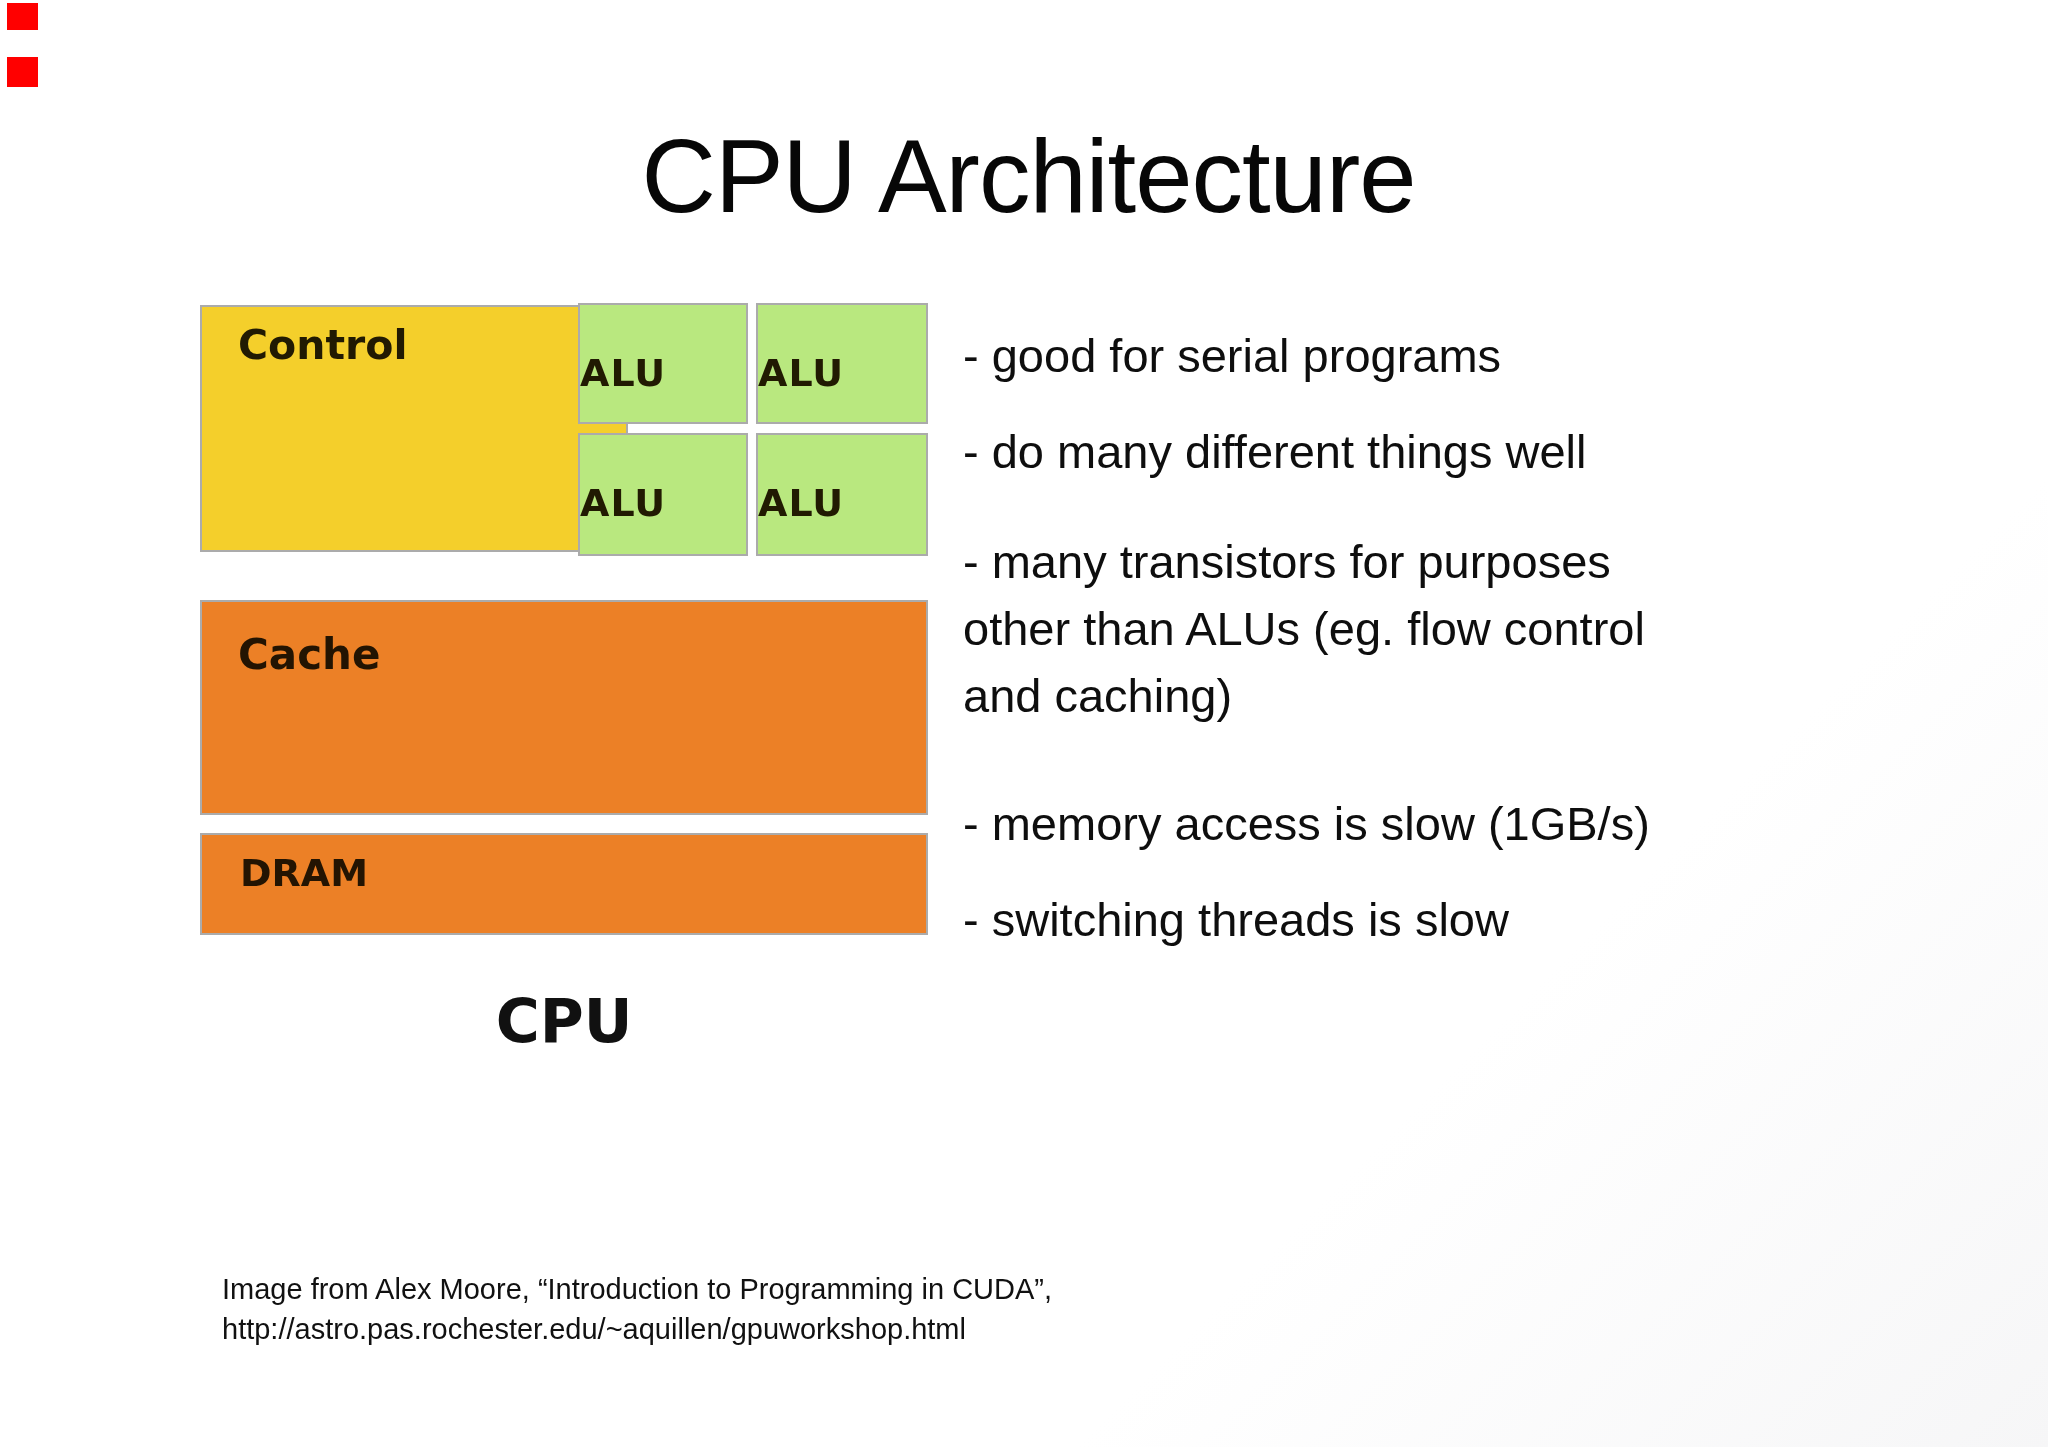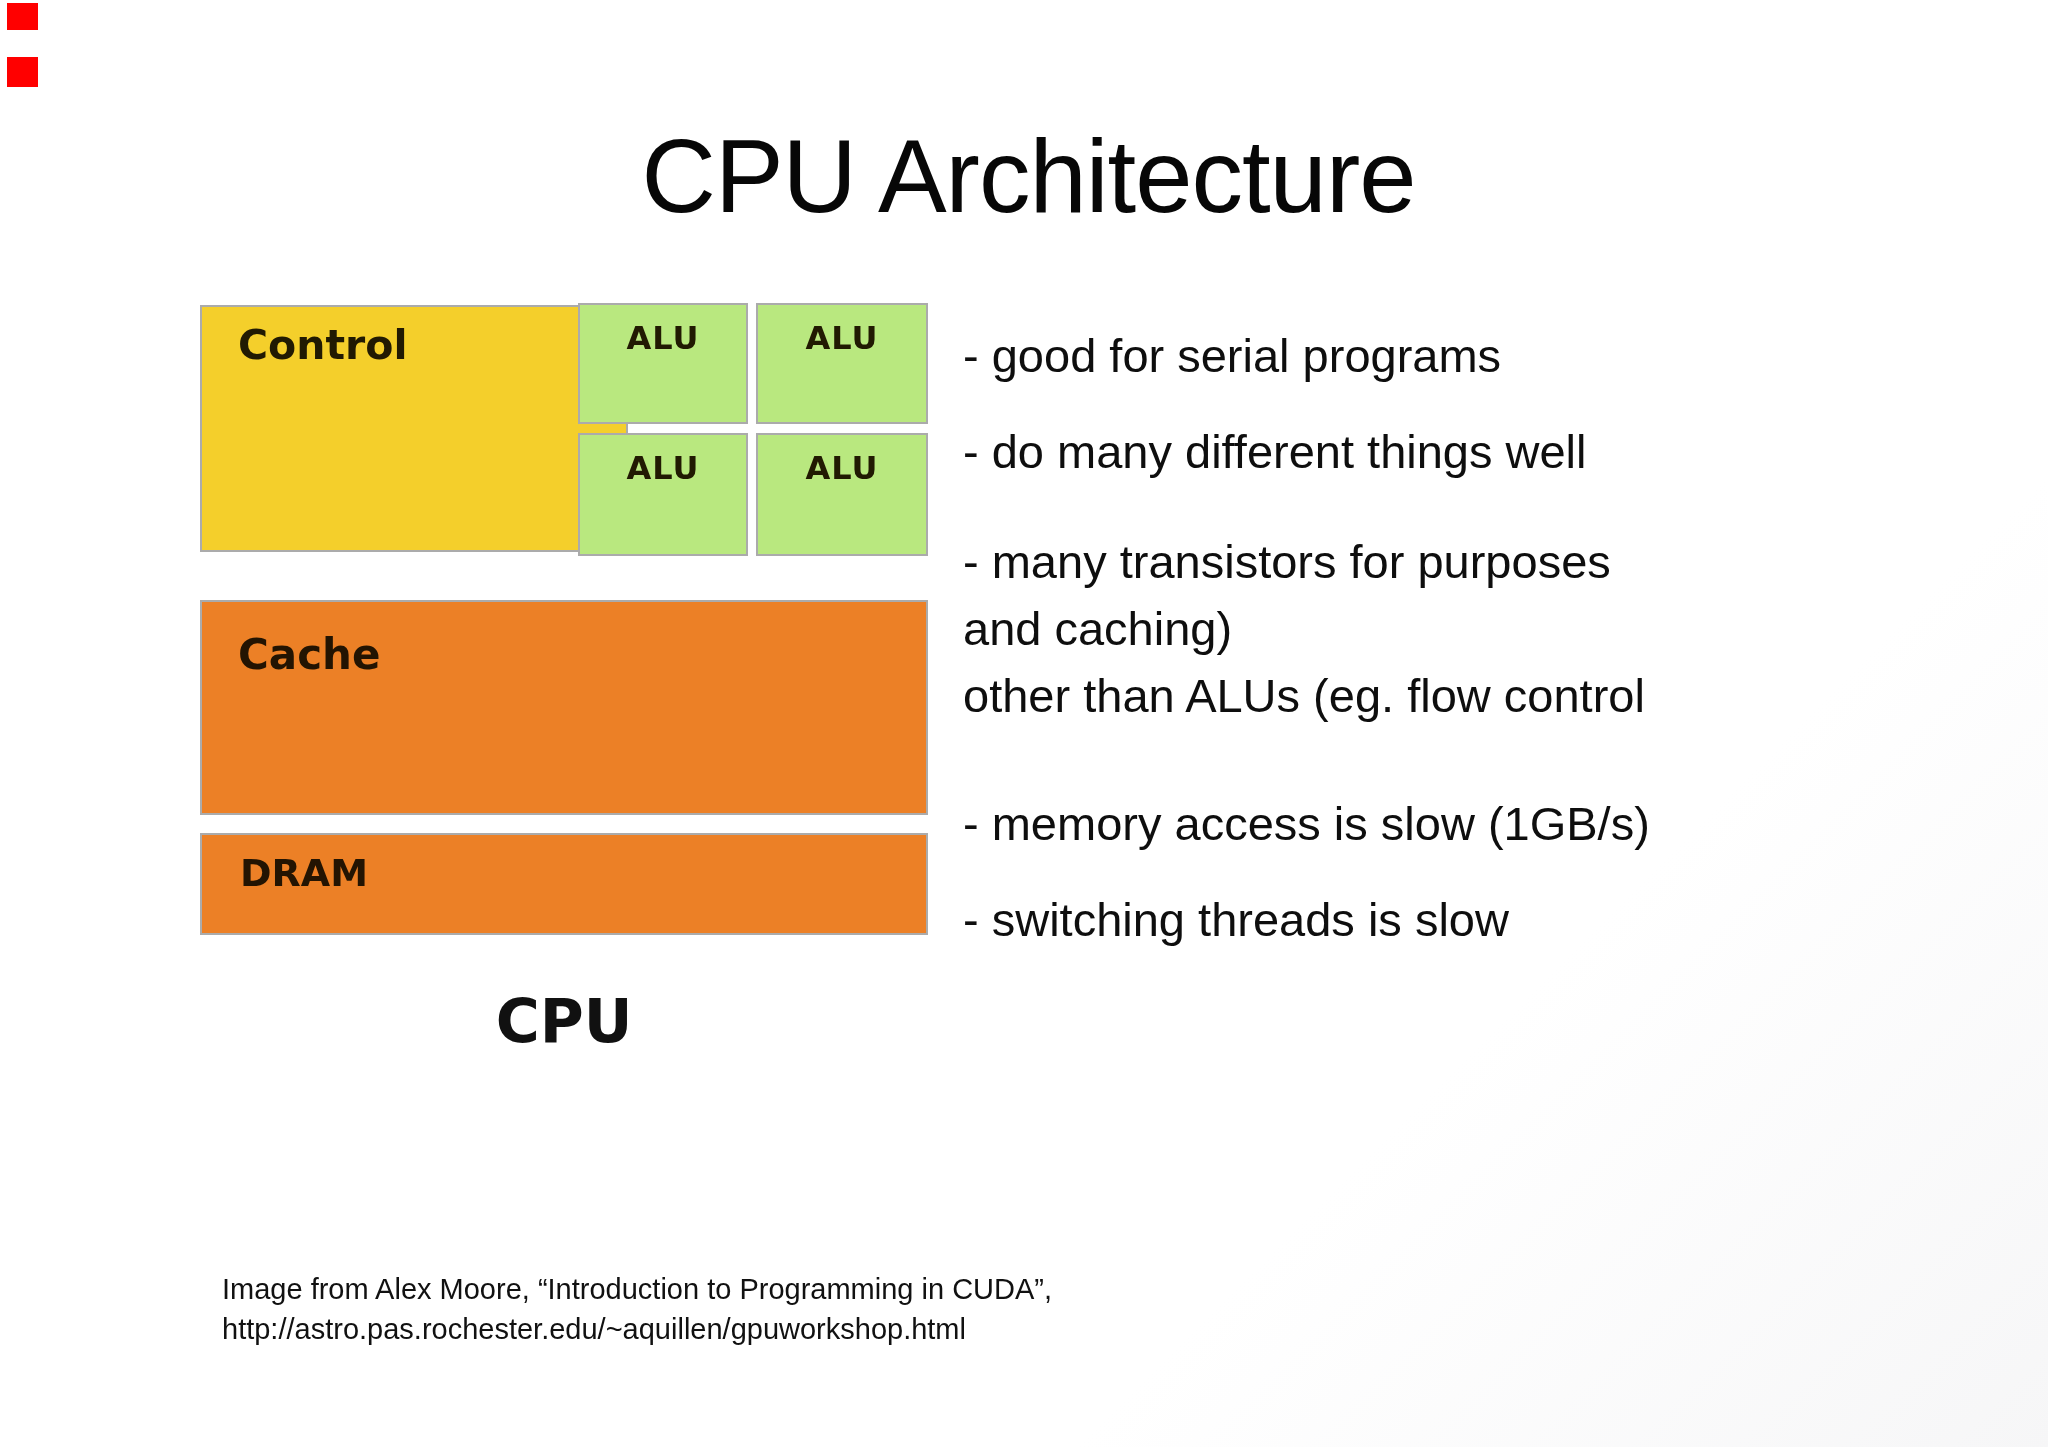--- a/index.html
+++ b/index.html
@@ -76,23 +76,22 @@
     font-weight: 700;
     color: #211a02;
   }
   .box-control .blabel {
     display: block;
     margin: 14px 0 0 36px;
     font-size: 41px;
   }
   .box-alu .blabel {
     display: block;
-    text-align: center;
-    margin-top: 14px;
-    font-size: 32px;
+    margin-top: 46px;
+    font-size: 38px;
     letter-spacing: 1px;
   }
   .box-cache .blabel {
     display: block;
     margin: 28px 0 0 36px;
     font-size: 42px;
     color: #231402;
   }
   .box-dram .blabel {
     display: block;
@@ -178,22 +177,22 @@
 
   <div>
     <div class="bullet b1">
       <div>- good for serial programs</div>
     </div>
     <div class="bullet b2">
       <div>- do many different things well</div>
     </div>
     <div class="bullet b3">
       <div>- many transistors for purposes</div>
+      <div>other than ALUs (eg. flow control</div>
       <div>and caching)</div>
-      <div>other than ALUs (eg. flow control</div>
     </div>
     <div class="bullet b4">
       <div>- memory access is slow (1GB/s)</div>
     </div>
     <div class="bullet b5">
       <div>- switching threads is slow</div>
     </div>
   </div>
 
   <div class="attribution">

